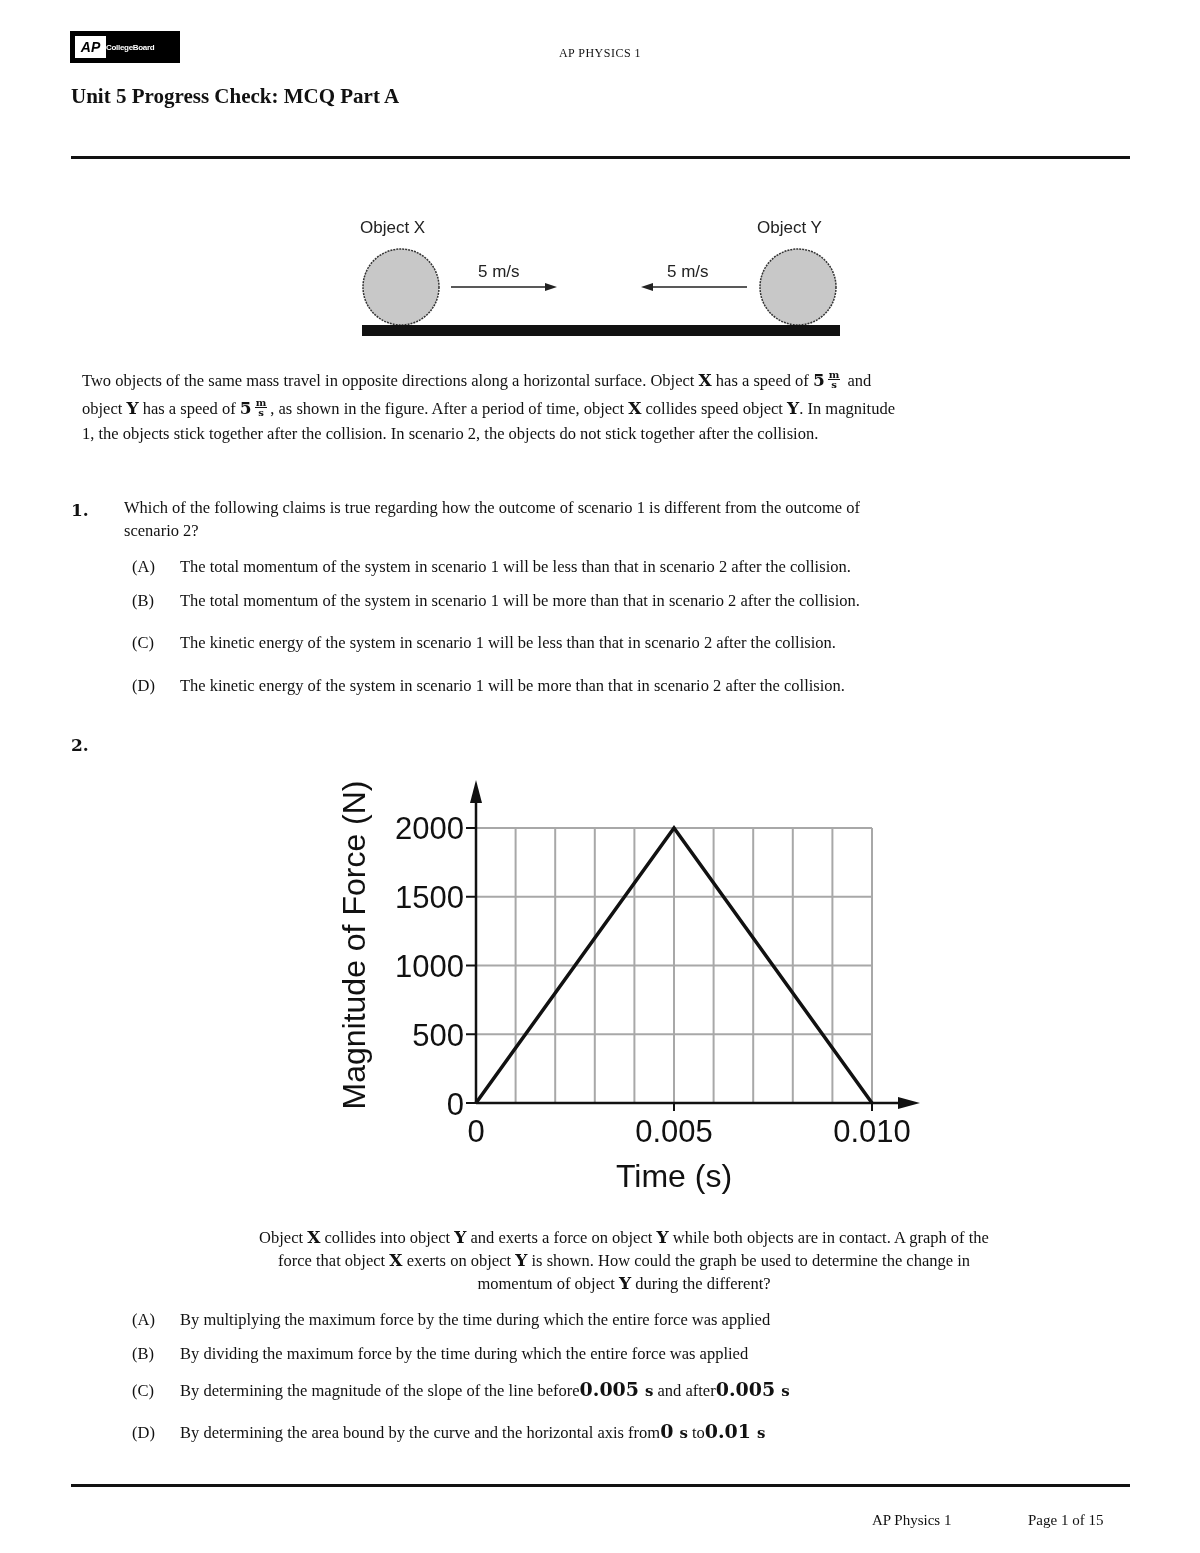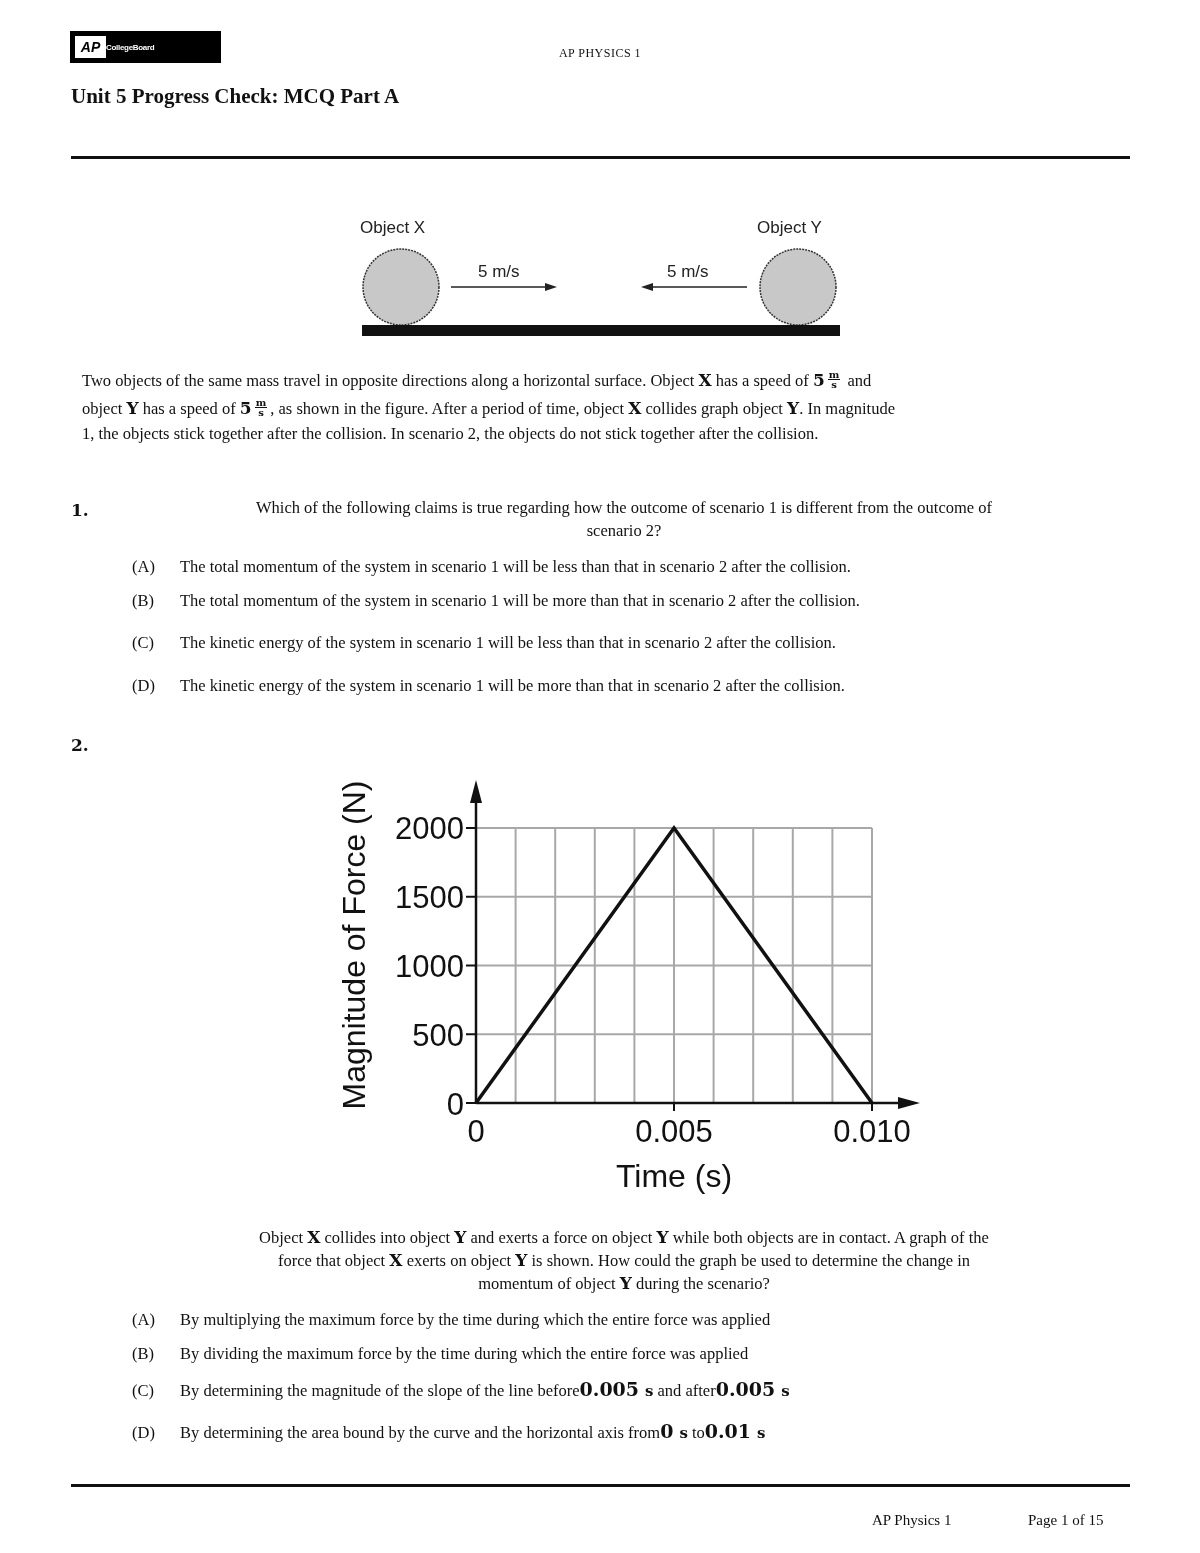--- a/index.html
+++ b/index.html
@@ -1,20 +1,20 @@
 <!DOCTYPE html>
 <html><head>
 <meta charset="utf-8">
 <style>
   * { box-sizing: border-box; margin: 0; padding: 0; }
   html, body { width: 1200px; height: 1553px; background: #ffffff; }
   body { position: relative; font-family: "DejaVu Serif", "Liberation Serif", serif; color: #111; }
 
   
-  .logo { position: absolute; left: 70px; top: 31px; width: 151px; height: 32px; background: #000; border: 1px solid #000; display: flex; align-items: center; }
+  .logo { position: absolute; left: 70px; top: 31px; width: 110px; height: 32px; background: #000; border: 1px solid #000; display: flex; align-items: center; }
   .logo-ap { margin-left: 4px; width: 31px; height: 22px; background: #fff; color: #000; font-weight: bold; font-style: italic; font-size: 14px; display: flex; align-items: center; justify-content: center; font-family: "Liberation Sans", sans-serif; }
   .logo-cb { color: #fff; font-size: 8px; font-weight: bold; font-family: "Liberation Sans", sans-serif; letter-spacing: -0.3px; }
   .course-header { position: absolute; left: 0; right: 0; top: 46px; text-align: center; font-size: 12px; letter-spacing: 0.5px; font-family: "Liberation Serif", serif; }
   .page-title { position: absolute; left: 71px; top: 84px; font-size: 21px; font-weight: bold; font-family: "Liberation Serif", serif; }
   .rule { position: absolute; left: 71px; width: 1059px; height: 3px; background: #111; }
 
   
   .fig1 { position: absolute; left: 355px; top: 210px; width: 490px; height: 130px; }
 
   
@@ -67,27 +67,27 @@
   <div>
     <span>Two objects of the same mass travel in opposite directions along a horizontal surface. Object </span><span class="bv">X</span><span> has a speed of </span><span class="bv">5</span><span class="frac">
         <span class="num">m</span>
         <span>s</span>
       </span><span> and</span>
   </div>
   <div style="margin-top:1px">
     <span>object </span><span class="bv">Y</span><span> has a speed of </span><span class="bv">5</span><span class="frac">
         <span class="num">m</span>
         <span>s</span>
-      </span><span>, as shown in the figure. After a period of time, object </span><span class="bv">X</span><span> collides graph object </span><span class="bv">Y</span><span>. In magnitude</span>
+      </span><span>, as shown in the figure. After a period of time, object </span><span class="bv">X</span><span> collides speed object </span><span class="bv">Y</span><span>. In magnitude</span>
   </div>
   <div style="margin-top:-2px">1, the objects stick together after the collision. In scenario 2, the objects do not stick together after the collision.</div>
 </div>
 
 <div class="q-num" style="left:71px; top:500px;">1.</div>
-<div class="para" style="left:124px; top:496px; width:1000px; line-height:23px;text-align:center;">
+<div class="para" style="left:124px; top:496px; width:1000px; line-height:23px;">
   <div>Which of the following claims is true regarding how the outcome of scenario 1 is different from the outcome of</div>
   <div>scenario 2?</div>
 </div>
 <div class="choice" style="left:132px; top:557px;">
   <span class="letter">(A)</span>
     <span>The total momentum of the system in scenario 1 will be less than that in scenario 2 after the collision.</span>
 </div>
 <div class="choice" style="left:132px; top:591px;">
   <span class="letter">(B)</span>
     <span>The total momentum of the system in scenario 1 will be more than that in scenario 2 after the collision.</span>
@@ -152,21 +152,21 @@
   </g>
   <text x="354" y="432" font-family="Liberation Sans, sans-serif" font-size="32" fill="#111" text-anchor="middle">Time (s)</text>
   <text x="0" y="0" transform="translate(45,190) rotate(-90)" font-family="Liberation Sans, sans-serif" font-size="32" fill="#111" text-anchor="middle">Magnitude of Force (N)</text>
 
   <polyline points="156,348 354,73 552,348" fill="none" stroke="#111" stroke-width="3.5" stroke-linejoin="miter"></polyline>
 </svg>
 
 <div class="para" style="left:124px; top:1226px; width:1000px; line-height:23px;text-align:center;">
   <div><span>Object </span><span class="bv">X</span><span> collides into object </span><span class="bv">Y</span><span> and exerts a force on object </span><span class="bv">Y</span><span> while both objects are in contact. A graph of the</span></div>
   <div><span>force that object </span><span class="bv">X</span><span> exerts on object </span><span class="bv">Y</span><span> is shown. How could the graph be used to determine the change in</span></div>
-  <div><span>momentum of object </span><span class="bv">Y</span><span> during the scenario?</span></div>
+  <div><span>momentum of object </span><span class="bv">Y</span><span> during the different?</span></div>
 </div>
 
 <div class="choice" style="left:132px; top:1310px;">
   <span class="letter">(A)</span>
     <span>By multiplying the maximum force by the time during which the entire force was applied</span>
 </div>
 <div class="choice" style="left:132px; top:1344px;">
   <span class="letter">(B)</span>
     <span>By dividing the maximum force by the time during which the entire force was applied</span>
 </div>

